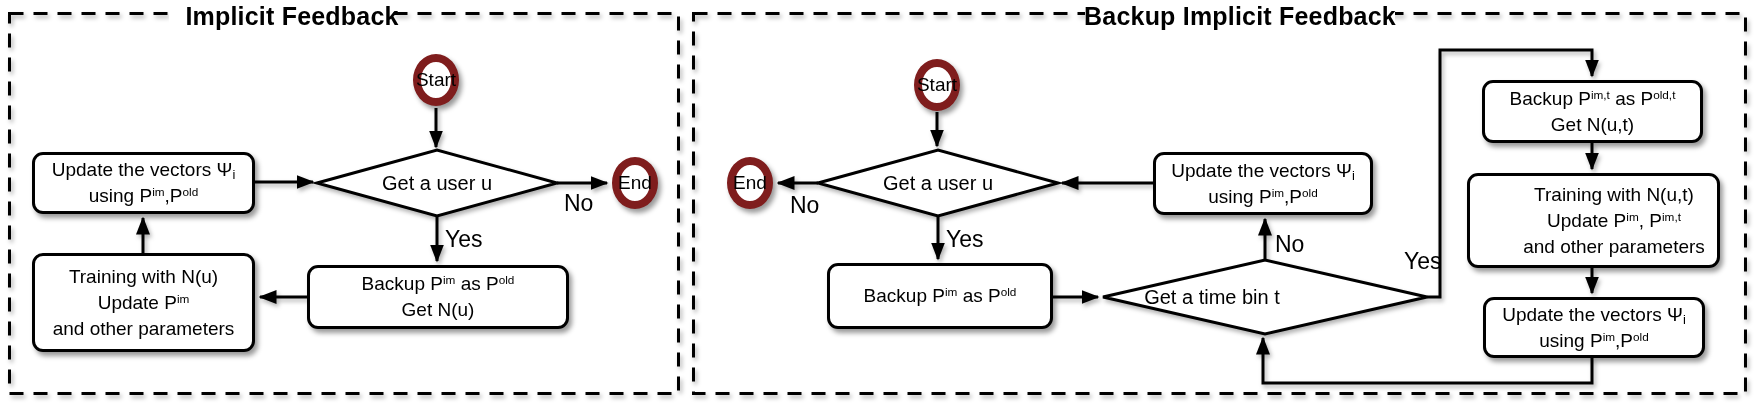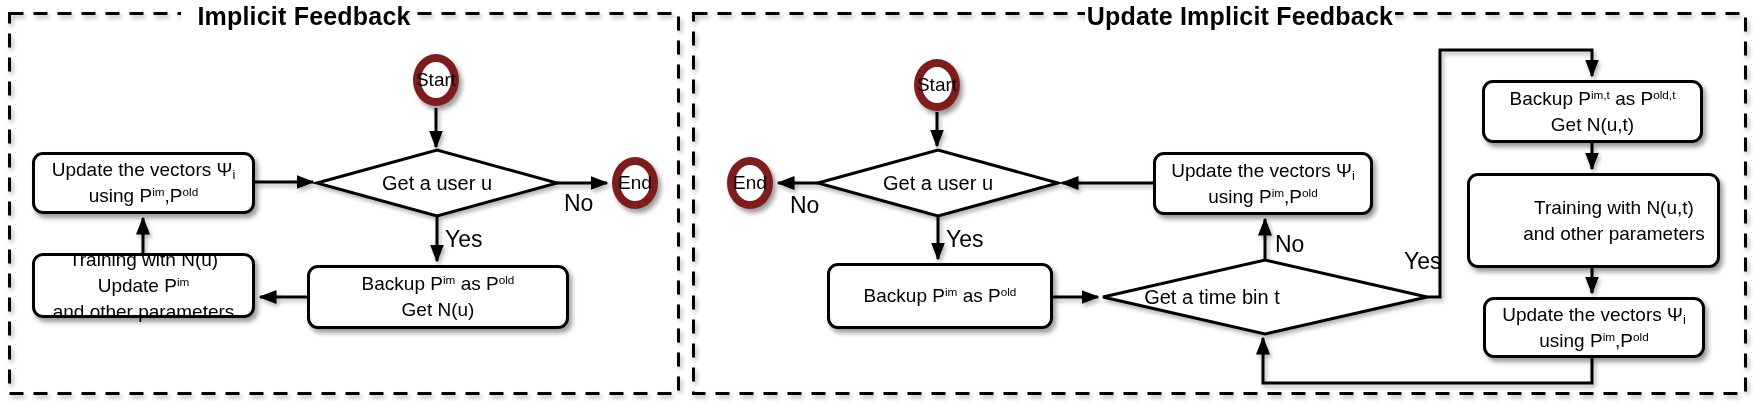--- a/index.html
+++ b/index.html
@@ -66,52 +66,52 @@
       <line x1="1592" y1="143" x2="1592" y2="169" marker-end="url(#arr)"></line>
       <line x1="1592" y1="268" x2="1592" y2="293" marker-end="url(#arr)"></line>
       <path d="M1592,358 L1592,383 L1263,383 L1263,338" marker-end="url(#arr)"></path>
     </g>
 
     <polygon points="317,183 437,150 557,183 437,216" fill="#fff" stroke="#000" stroke-width="3"></polygon>
     <polygon points="818,183 938,150 1058,183 938,216" fill="#fff" stroke="#000" stroke-width="3"></polygon>
     <polygon points="1103,297 1265,260 1427,297 1265,334" fill="#fff" stroke="#000" stroke-width="3"></polygon>
   </svg>
 
-  <div class="panel-title" style="left:181px;width:202px;padding-left:22px;">Implicit Feedback</div>
+  <div class="panel-title" style="left:169px;width:202px;padding-left:22px;">Implicit Feedback</div>
 
   <div class="terminal" style="left:413px;top:54px;">
     <span>Start</span>
   </div>
 
   <div class="terminal" style="left:612px;top:157px;">
     <span>End</span>
   </div>
 
   <div class="diamond-label" style="left:327px;top:170px;">Get a user u</div>
 
   <div class="branch-label" style="left:564px;top:190px;">No</div>
   <div class="branch-label" style="left:445px;top:226px;">Yes</div>
 
   <div class="procbox" style="left:32px;top:152px;width:223px;height:62px;">
     <div><span>Update the vectors Ψ</span><sub>i</sub></div>
     <div><span>using P</span><sup>im</sup><span>,P</span><sup>old</sup></div>
   </div>
 
-  <div class="procbox" style="left:32px;top:253px;width:223px;height:65px;">
+  <div class="procbox" style="left:32px;top:253px;width:223px;height:99px;">
     <div><span>Training with N(u)</span></div>
     <div><span>Update P</span><sup>im</sup></div>
     <div><span>and other parameters</span></div>
   </div>
 
   <div class="procbox" style="left:307px;top:265px;width:262px;height:64px;">
     <div><span>Backup P</span><sup>im</sup><span> as P</span><sup>old</sup></div>
     <div><span>Get N(u)</span></div>
   </div>
 
-  <div class="panel-title" style="left:1085px;width:310px;">Update Implicit Feedback</div>
+  <div class="panel-title" style="left:1085px;width:310px;">Backup Implicit Feedback</div>
 
   <div class="terminal" style="left:914px;top:59px;">
     <span>Start</span>
   </div>
 
   <div class="terminal" style="left:727px;top:157px;">
     <span>End</span>
   </div>
 
   <div class="diamond-label" style="left:828px;top:170px;">Get a user u</div>
@@ -133,20 +133,21 @@
     <div><span>using P</span><sup>im</sup><span>,P</span><sup>old</sup></div>
   </div>
 
   <div class="procbox" style="left:1482px;top:80px;width:221px;height:63px;">
     <div><span>Backup P</span><sup>im,t</sup><span> as P</span><sup>old,t</sup></div>
     <div><span>Get N(u,t)</span></div>
   </div>
 
   <div class="procbox" style="left:1467px;top:173px;width:253px;height:95px;padding-left:41px;">
     <div><span>Training with N(u,t)</span></div>
+    <div><span>Update P</span><sup>im</sup><span>, P</span><sup>im,t</sup></div>
     <div><span>and other parameters</span></div>
   </div>
 
   <div class="procbox" style="left:1483px;top:297px;width:222px;height:61px;">
     <div><span>Update the vectors Ψ</span><sub>i</sub></div>
     <div><span>using P</span><sup>im</sup><span>,P</span><sup>old</sup></div>
   </div>
 
 </div>
 

